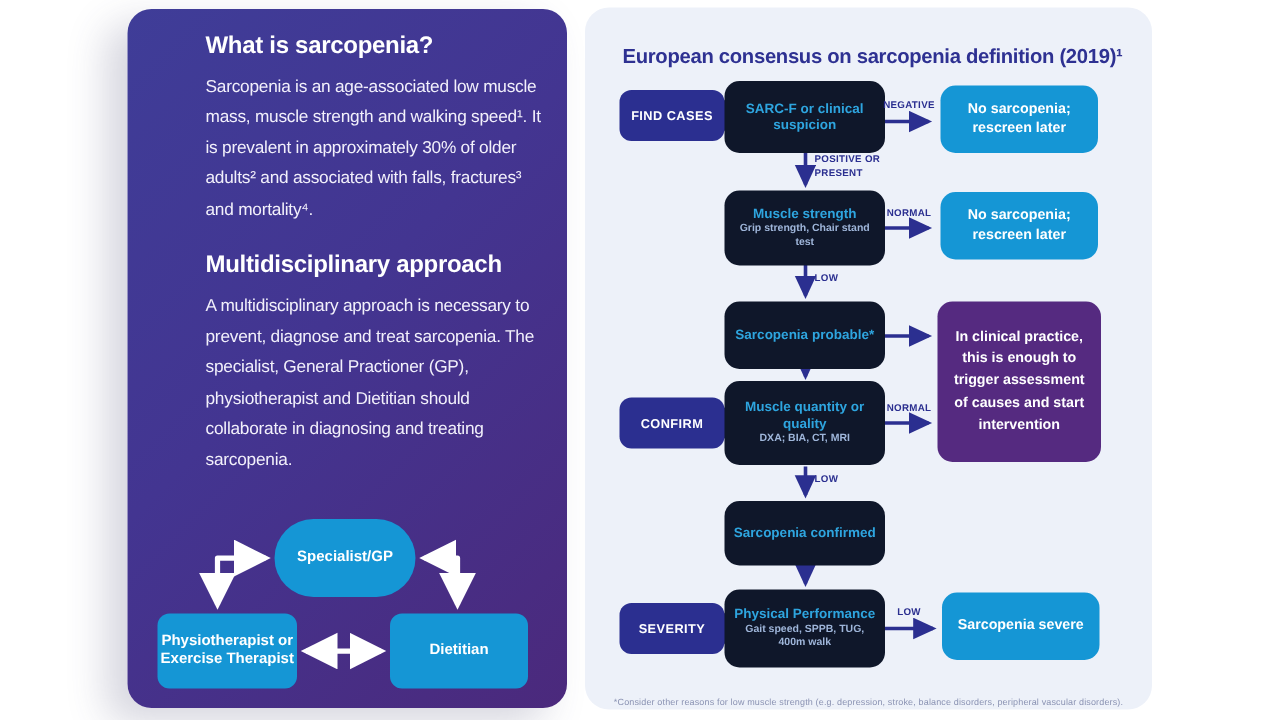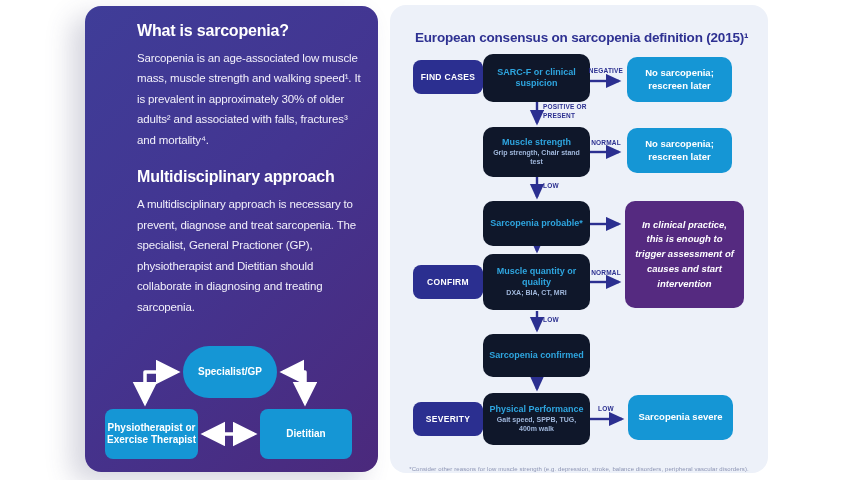--- a/index.html
+++ b/index.html
@@ -100,21 +100,21 @@
       <path d="M198,36 L220,36 L220,67" fill="none" stroke="#ffffff" stroke-width="3.5" stroke-linejoin="round" marker-start="url(#wa)" marker-end="url(#wae)"></path>
       <path d="M119,98 L169,98" fill="none" stroke="#ffffff" stroke-width="3.5" marker-start="url(#wa)" marker-end="url(#wae)"></path>
     </svg>
     <div class="team-box tb-specialist">Specialist/GP</div>
     <div class="team-box tb-physio">Physiotherapist or Exercise Therapist</div>
     <div class="team-box tb-dietitian">Dietitian</div>
   </div>
 </aside>
 
 <section class="right-panel">
-  <h1 class="fc-title">European consensus on sarcopenia definition (2015)¹</h1>
+  <h1 class="fc-title">European consensus on sarcopenia definition (2019)¹</h1>
 
   <svg class="flow-svg" width="378" height="472" viewBox="0 0 378 472">
     <defs>
       <marker id="na" markerWidth="7" markerHeight="7" refX="5.5" refY="3" orient="auto">
         <path d="M0,0 L6.5,3 L0,6 Z" fill="#2b2f90"></path>
       </marker>
     </defs>
     <line x1="200" y1="76" x2="229" y2="76" stroke="#2b2f90" stroke-width="2.4" marker-end="url(#na)"></line>
     <line x1="147" y1="95" x2="147" y2="118" stroke="#2b2f90" stroke-width="2.4" marker-end="url(#na)"></line>
     <line x1="200" y1="147" x2="229" y2="147" stroke="#2b2f90" stroke-width="2.4" marker-end="url(#na)"></line>
@@ -157,21 +157,21 @@
   <div class="step" style="top:329px;height:43px;">
     <span class="t">Sarcopenia confirmed</span>
   </div>
   <div class="step" style="top:388px;height:52px;">
     <span class="t">Physical Performance</span>
     <span class="s">Gait speed, SPPB, TUG, 400m walk</span>
   </div>
 
   <div class="outcome" style="left:237px;top:52px;width:105px;height:45px;">No sarcopenia; rescreen later</div>
   <div class="outcome" style="left:237px;top:123px;width:105px;height:45px;">No sarcopenia; rescreen later</div>
-  <div class="outcome purple" style="left:235px;top:196px;width:119px;height:107px;font-style:italic;">In clinical practice, this is enough to trigger assessment of causes and start intervention</div>
+  <div class="outcome purple" style="left:235px;top:196px;width:109px;height:107px;">In clinical practice, this is enough to trigger assessment of causes and start intervention</div>
   <div class="outcome" style="left:238px;top:390px;width:105px;height:45px;">Sarcopenia severe</div>
 
   <div class="edge-label" style="left:196px;top:62px;width:40px;">NEGATIVE</div>
   <div class="edge-label" style="left:153px;top:98px;width:48px;text-align:left;">POSITIVE OR PRESENT</div>
   <div class="edge-label" style="left:196px;top:134px;width:40px;">NORMAL</div>
   <div class="edge-label" style="left:153px;top:177px;width:30px;text-align:left;">LOW</div>
   <div class="edge-label" style="left:196px;top:264px;width:40px;">NORMAL</div>
   <div class="edge-label" style="left:153px;top:311px;width:30px;text-align:left;">LOW</div>
   <div class="edge-label" style="left:196px;top:400px;width:40px;">LOW</div>
 

